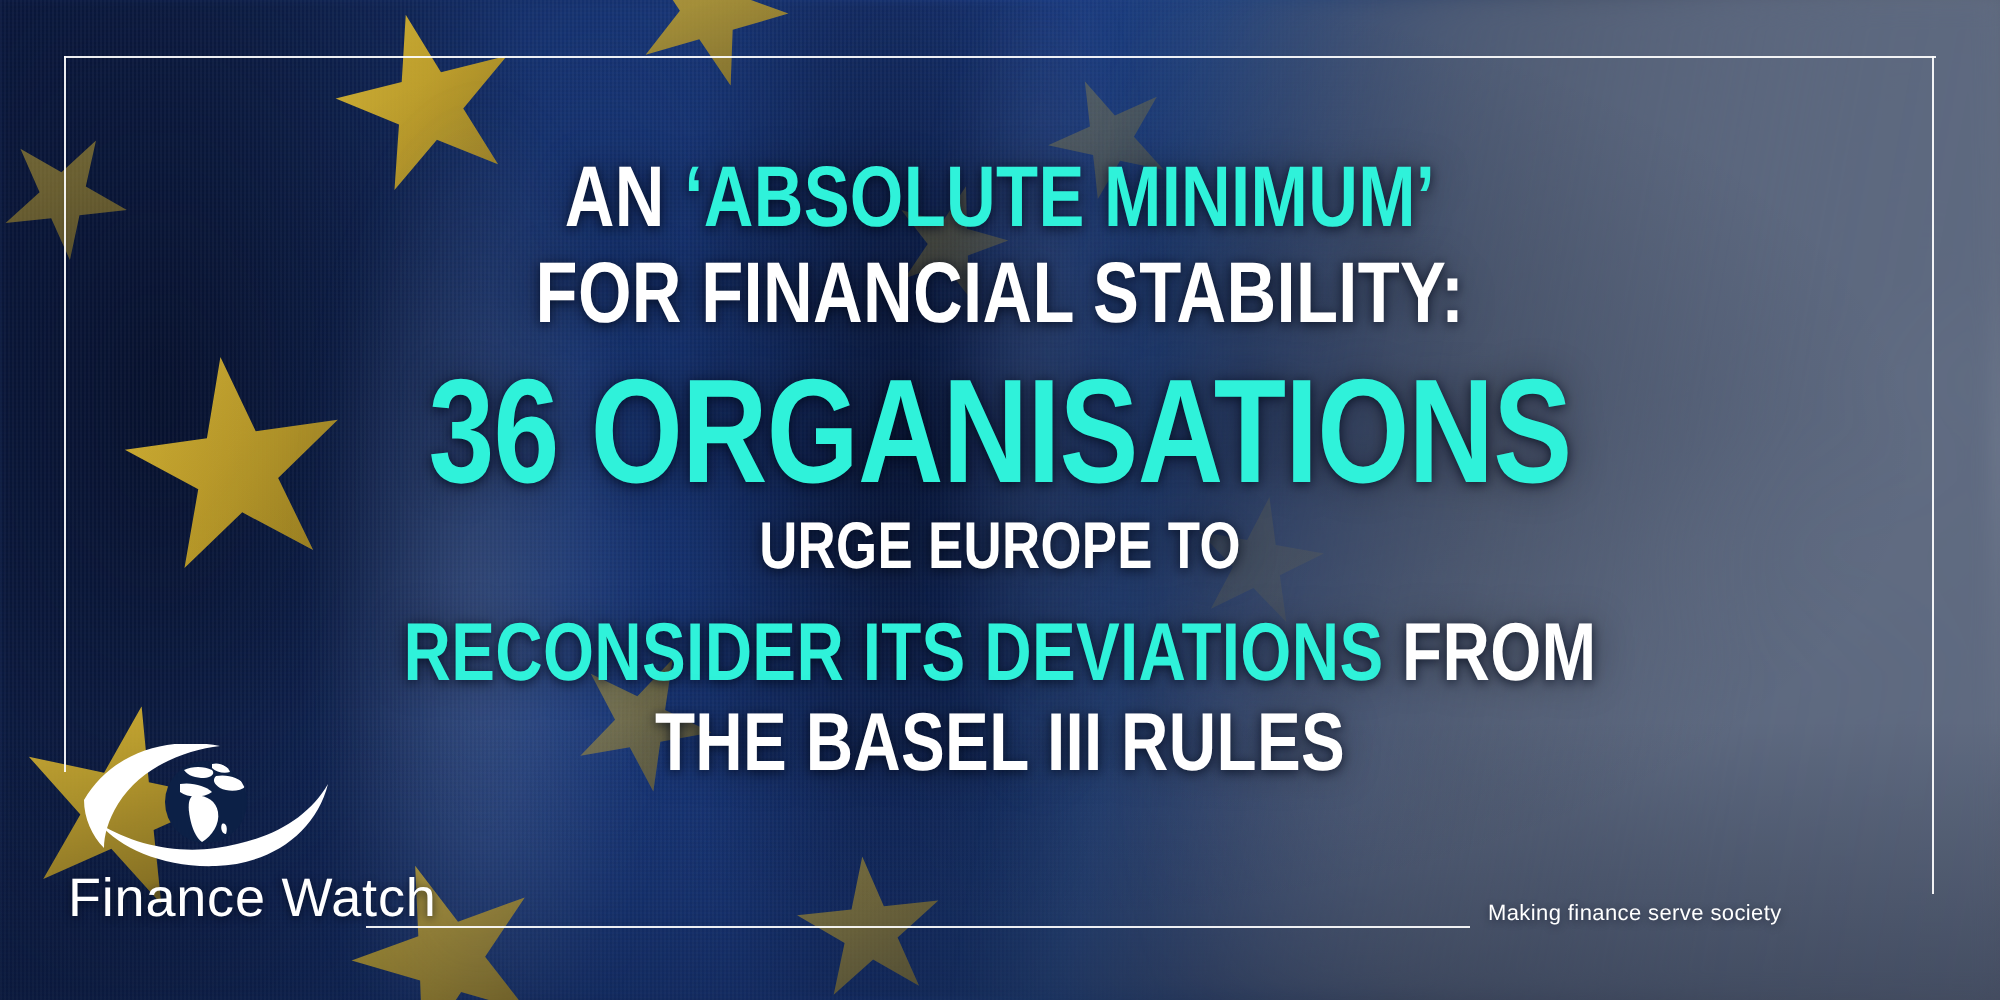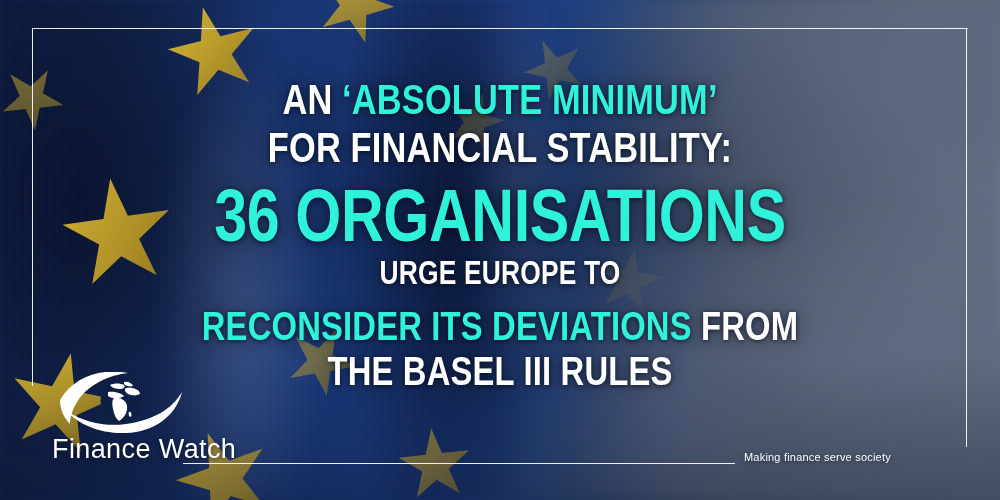--- a/index.html
+++ b/index.html
@@ -129,21 +129,21 @@
   .cy { color:#2ff2da; }
 
   #hl-1 { font-size:43px; }
   #hl-2 { font-size:43px; margin-top:4px; }
   #hl-3 { font-size:74px; margin-top:8px; letter-spacing:-0.5px; }
   #hl-4 { font-size:33px; margin-top:3px; }
   #hl-5 { font-size:41px; margin-top:16px; }
   #hl-6 { font-size:41px; margin-top:3px; }
 
   
-  #logo { position:absolute; left:52px; top:372px; width:160px; height:108px;text-align:center; }
+  #logo { position:absolute; left:34px; top:372px; width:160px; height:108px;text-align:center; }
   #logo-mark { position:absolute; left:6px; top:0; width:126px; height:62px; }
   #logo-name {
     position:absolute; left:0; top:62px;
     font-family:"Liberation Sans Narrow","Liberation Sans", sans-serif;
     font-weight:400;
     font-size:27px;
     color:#ffffff;
     letter-spacing:.4px;
     white-space:nowrap;
     text-shadow:0 1px 4px rgba(2,8,24,.7);

